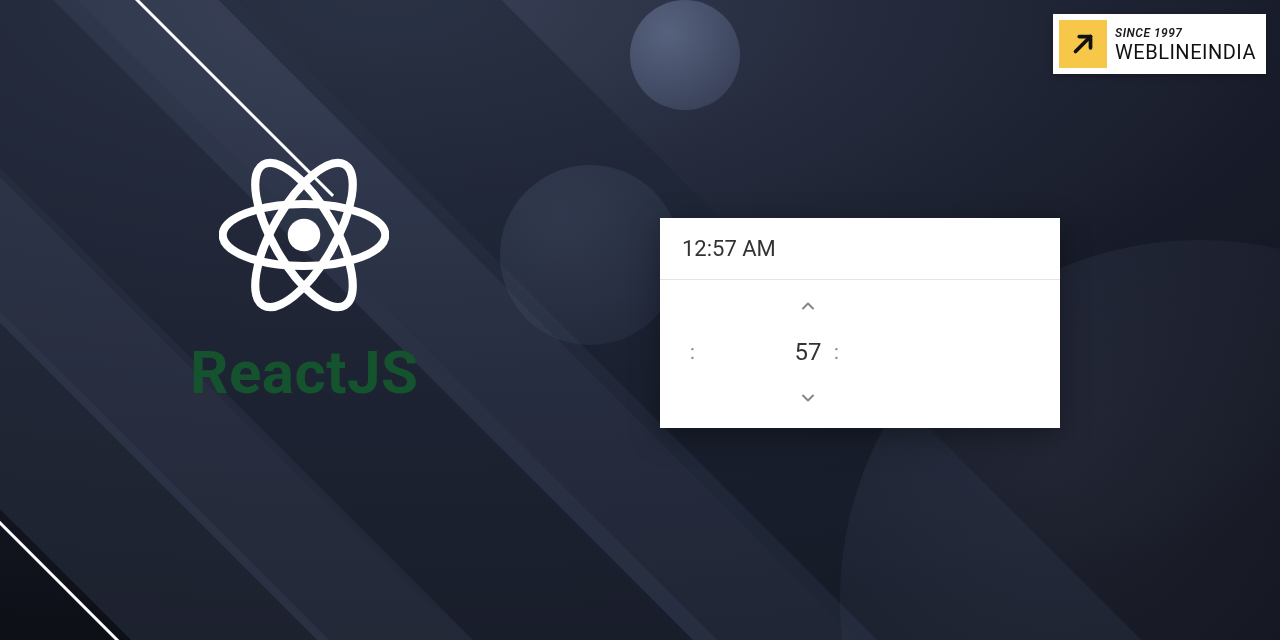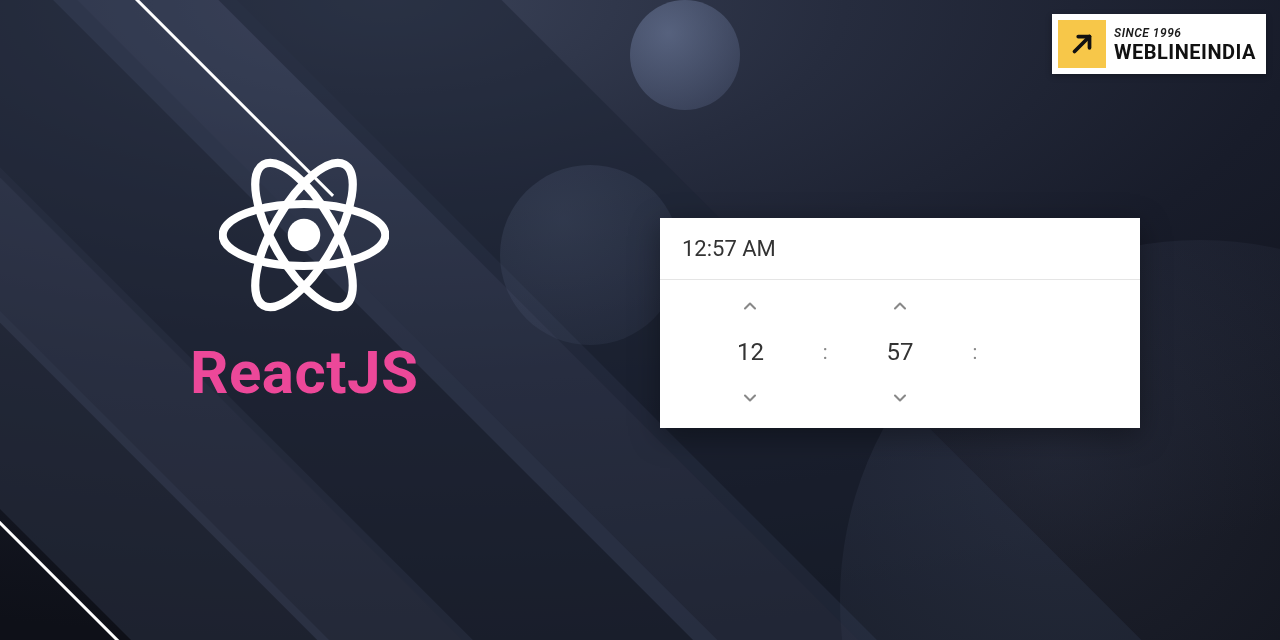--- a/index.html
+++ b/index.html
@@ -53,45 +53,45 @@
   width: 48px;
   height: 48px;
   background: #f7c749;
   display: flex;
   align-items: center;
   justify-content: center;
 }
 .badge-square svg { width: 30px; height: 30px; }
 .badge-text { display:flex; flex-direction:column; line-height:1; }
 .badge-since { font-size:12px; font-style:italic; font-weight:600; color:#1a1a1a; letter-spacing:0.5px; margin-bottom:3px; }
-.badge-brand { font-size:20px; font-weight:700; color:#111; letter-spacing:0.5px; }
+.badge-brand { font-size:20px; font-weight:400; color:#111; letter-spacing:0.5px; }
 
 .left {
   position: absolute;
   left: 190px;
   top: 150px;
   display: flex;
   flex-direction: column;
   align-items: center;
-  color: #ec4899;
+  color: #14532d;
 }
 .react-logo { width: 170px; height: 170px; margin-bottom: 20px; }
 .title-line {
   font-size: 60px;
   font-weight: 700;
   letter-spacing: 0.5px;
   line-height: 1.1;
   text-align: center;
 }
 
 .picker {
   position: absolute;
   top: 218px;
   left: 660px;
-  width: 480px;
+  width: 400px;
   background: #fff;
   box-shadow: 0 8px 28px rgba(0,0,0,0.35);
 }
 .picker-header {
   padding: 18px 22px;
   font-size: 22px;
   color: #333;
   border-bottom: 1px solid #e5e5e5;
 }
 .picker-body {
@@ -128,53 +128,40 @@
 <div class="line-bl"></div>
 
 <div class="badgebox">
   <div class="badge-square">
     <svg viewBox="0 0 24 24" fill="none" stroke="#111" stroke-width="3" stroke-linecap="round" stroke-linejoin="round">
       <line x1="6" y1="18" x2="18" y2="6"></line>
       <polyline points="9 6 18 6 18 15"></polyline>
     </svg>
   </div>
   <div class="badge-text">
-    <span class="badge-since">SINCE 1996</span>
+    <span class="badge-since">SINCE 1997</span>
     <span class="badge-brand">WEBLINEINDIA</span>
   </div>
 </div>
 
 <div class="left">
   <svg class="react-logo" viewBox="-11.5 -11.5 23 23">
     <circle cx="0" cy="0" r="2.2" fill="#fff"></circle>
     <g stroke="#fff" stroke-width="1.1" fill="none">
       <ellipse rx="11" ry="4.2"></ellipse>
       <ellipse rx="11" ry="4.2" transform="rotate(60)"></ellipse>
       <ellipse rx="11" ry="4.2" transform="rotate(120)"></ellipse>
     </g>
   </svg>
   <div class="title-line">ReactJS</div>
 </div>
 
 <div class="picker">
   <div class="picker-header">12:57 AM</div>
   <div class="picker-body">
-    <div class="col">
-      <div class="chev">
-        <svg viewBox="0 0 24 24" fill="none" stroke="currentColor" stroke-width="2.5" stroke-linecap="round" stroke-linejoin="round">
-            <polyline points="6 15 12 9 18 15"></polyline>
-          </svg>
-      </div>
-      <div class="val">12</div>
-      <div class="chev">
-        <svg viewBox="0 0 24 24" fill="none" stroke="currentColor" stroke-width="2.5" stroke-linecap="round" stroke-linejoin="round">
-            <polyline points="6 9 12 15 18 9"></polyline>
-          </svg>
-      </div>
-    </div>
     <div class="sep">:</div>
     <div class="col">
       <div class="chev">
         <svg viewBox="0 0 24 24" fill="none" stroke="currentColor" stroke-width="2.5" stroke-linecap="round" stroke-linejoin="round">
             <polyline points="6 15 12 9 18 15"></polyline>
           </svg>
       </div>
       <div class="val">57</div>
       <div class="chev">
         <svg viewBox="0 0 24 24" fill="none" stroke="currentColor" stroke-width="2.5" stroke-linecap="round" stroke-linejoin="round">

